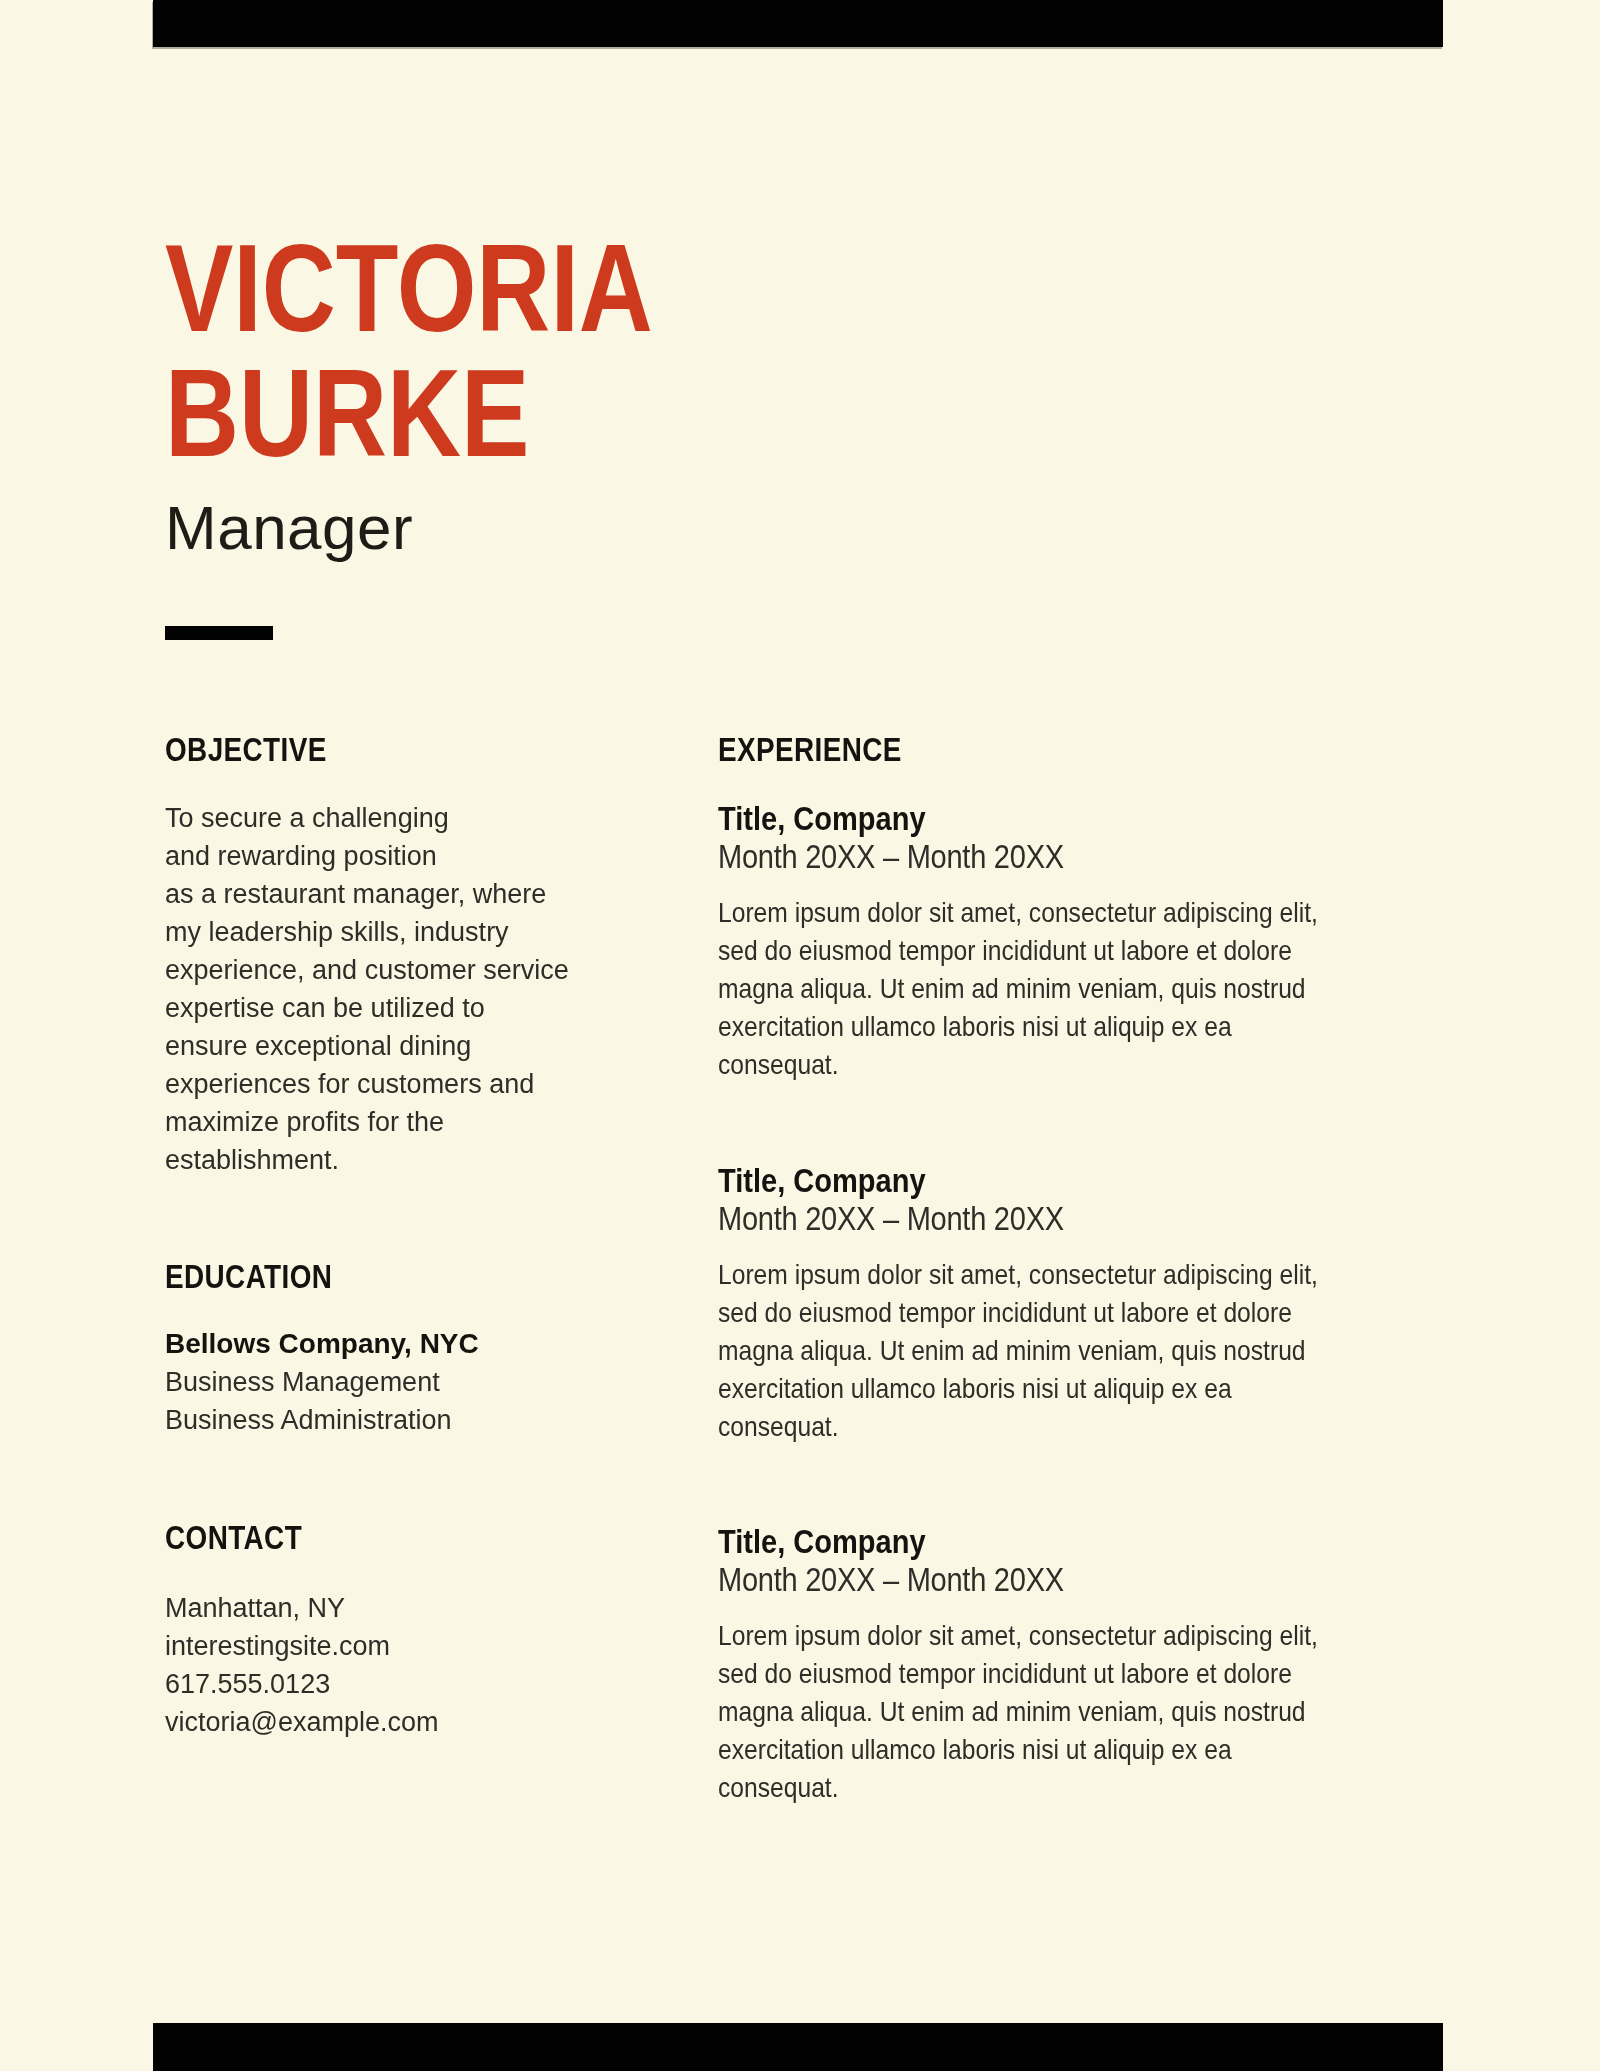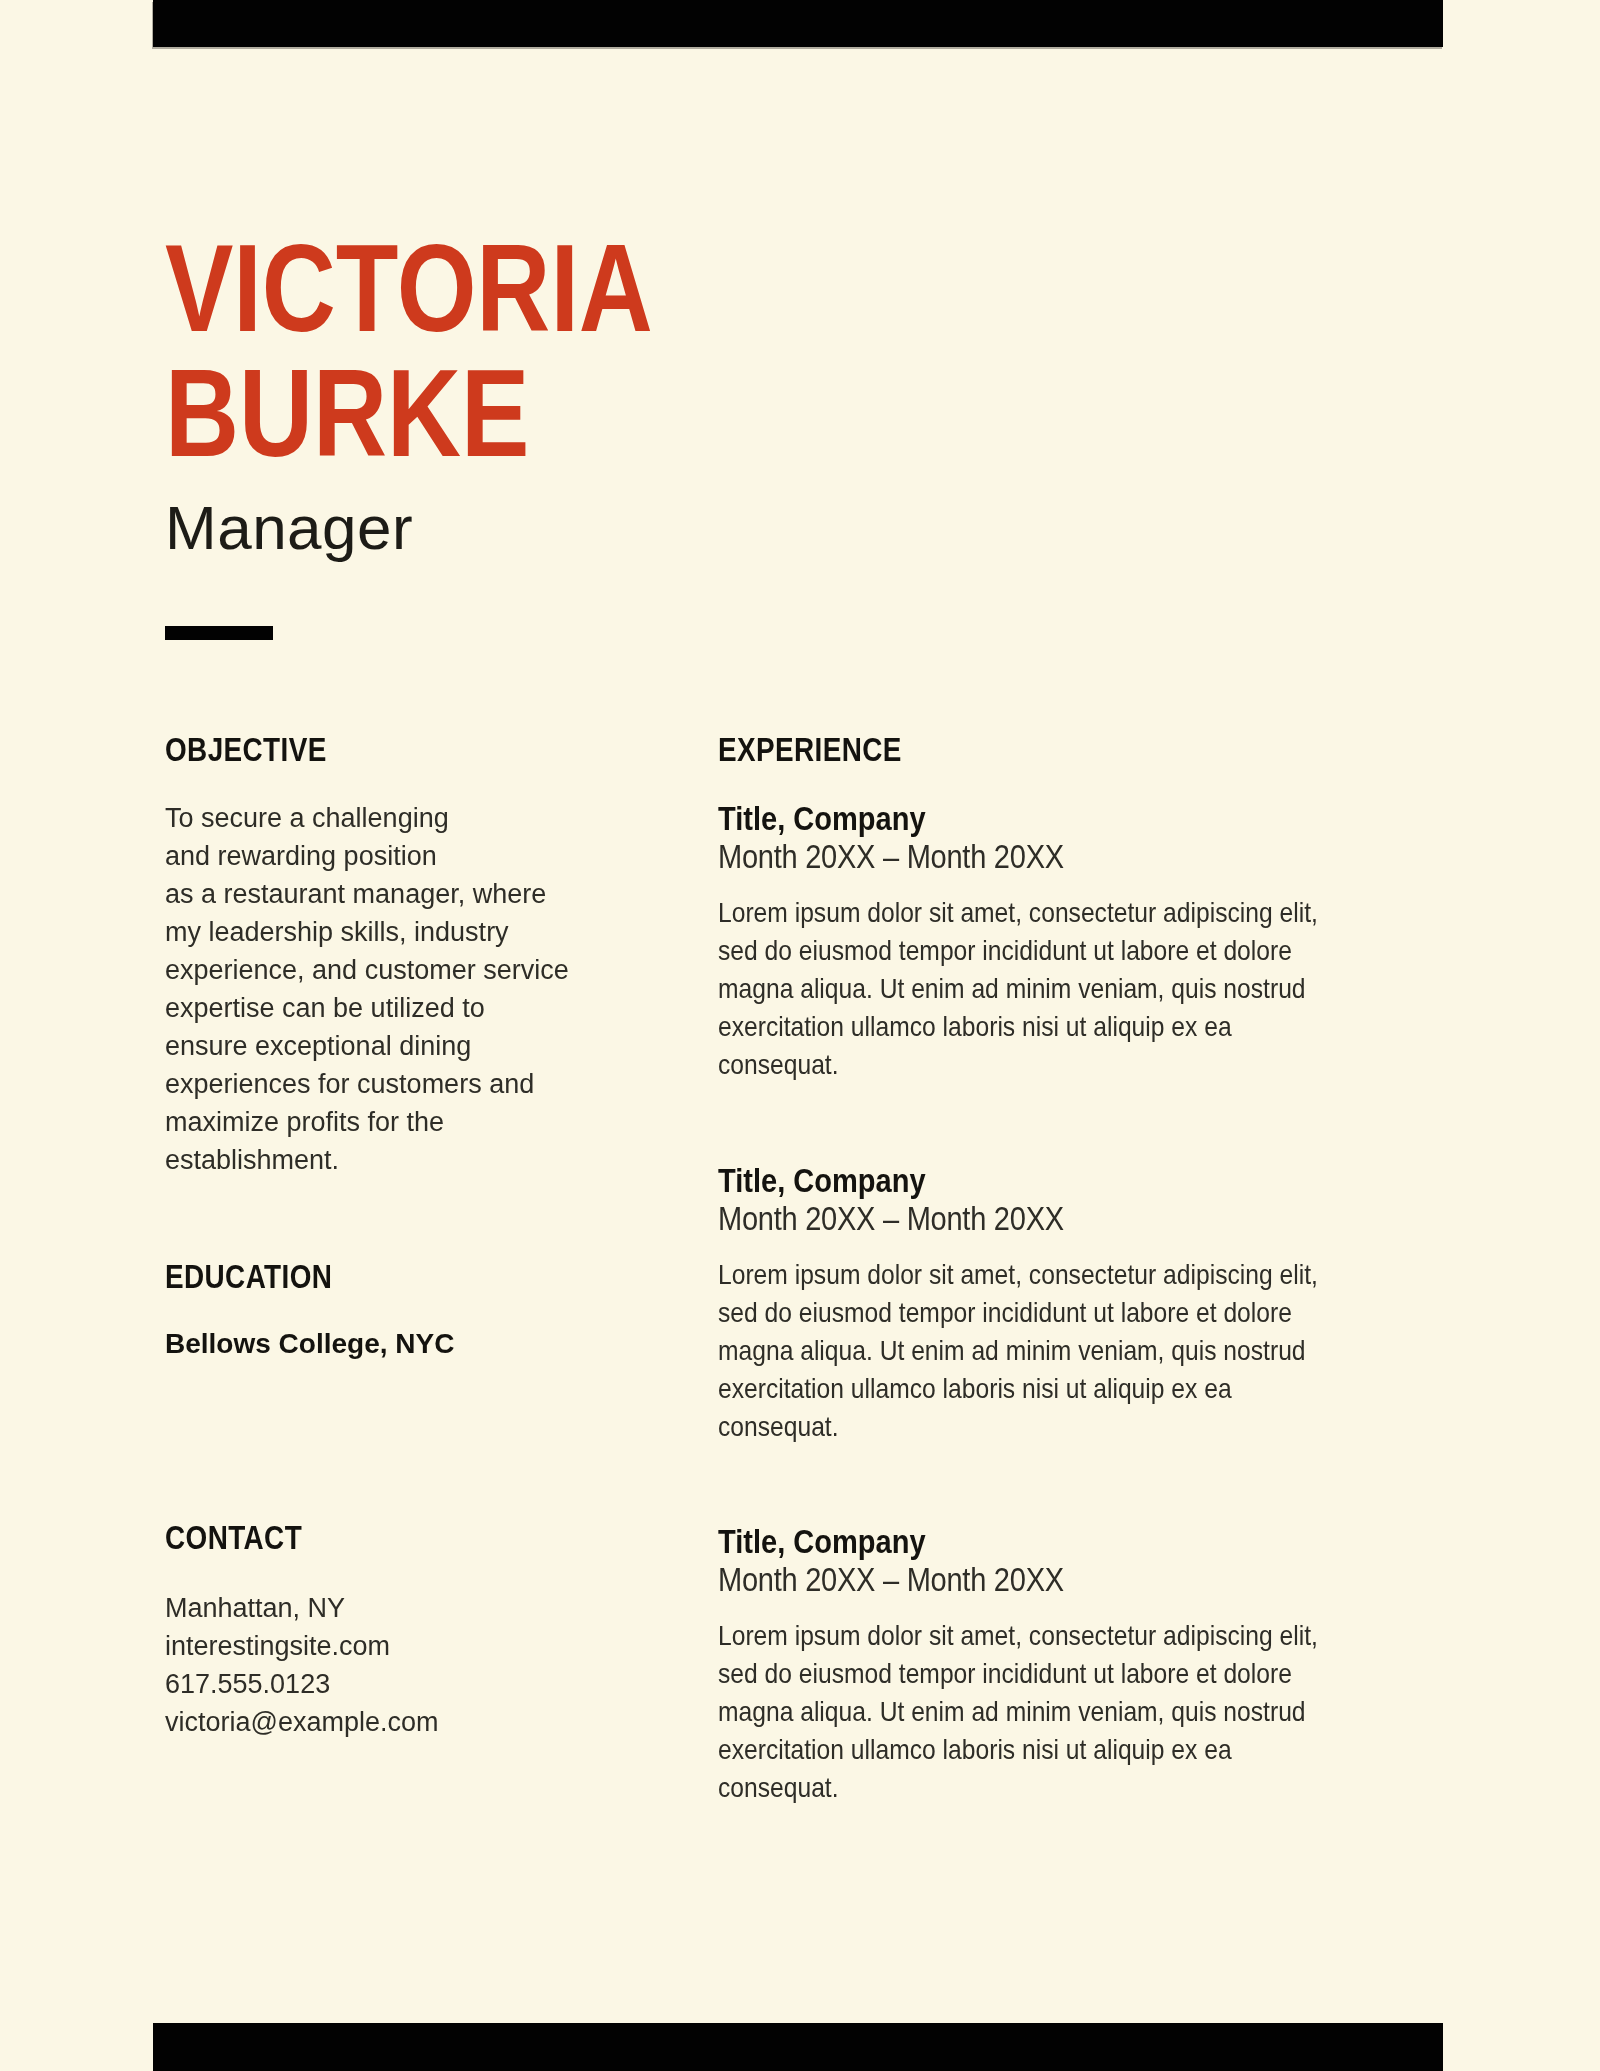--- a/index.html
+++ b/index.html
@@ -111,21 +111,23 @@
 my leadership skills, industry
 experience, and customer service
 expertise can be utilized to
 ensure exceptional dining
 experiences for customers and
 maximize profits for the
 establishment.</div>
 
 <div class="heading h-edu">EDUCATION</div>
 <div class="edu">
-  <div class="edu-school">Bellows College, NYC</div>
+  <div class="edu-school">Bellows Company, NYC</div>
+  <div class="body ml">Business Management
+Business Administration</div>
 </div>
 
 <div class="heading h-con">CONTACT</div>
 <div class="body ml con">Manhattan, NY
 interestingsite.com
 617.555.0123
 victoria@example.com</div>
 
 <div class="heading h-exp">EXPERIENCE</div>
 

